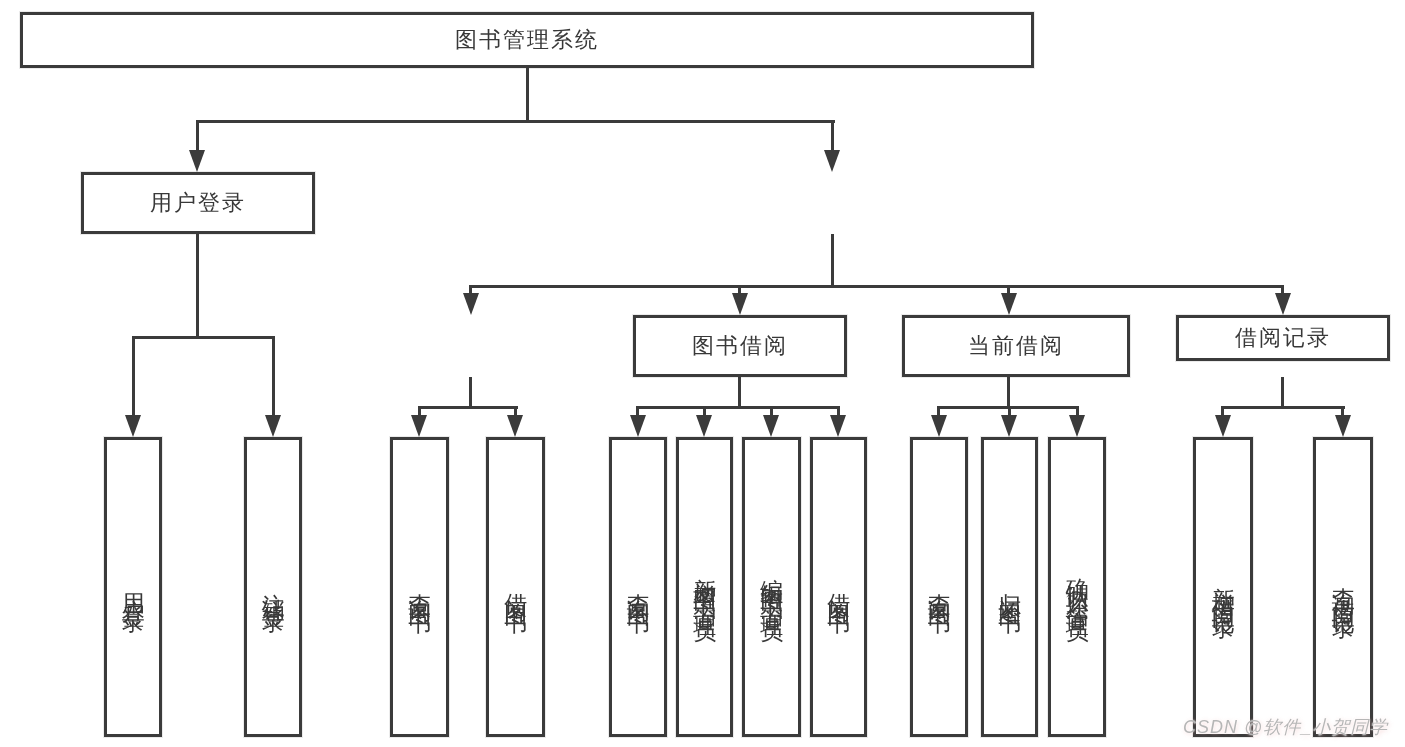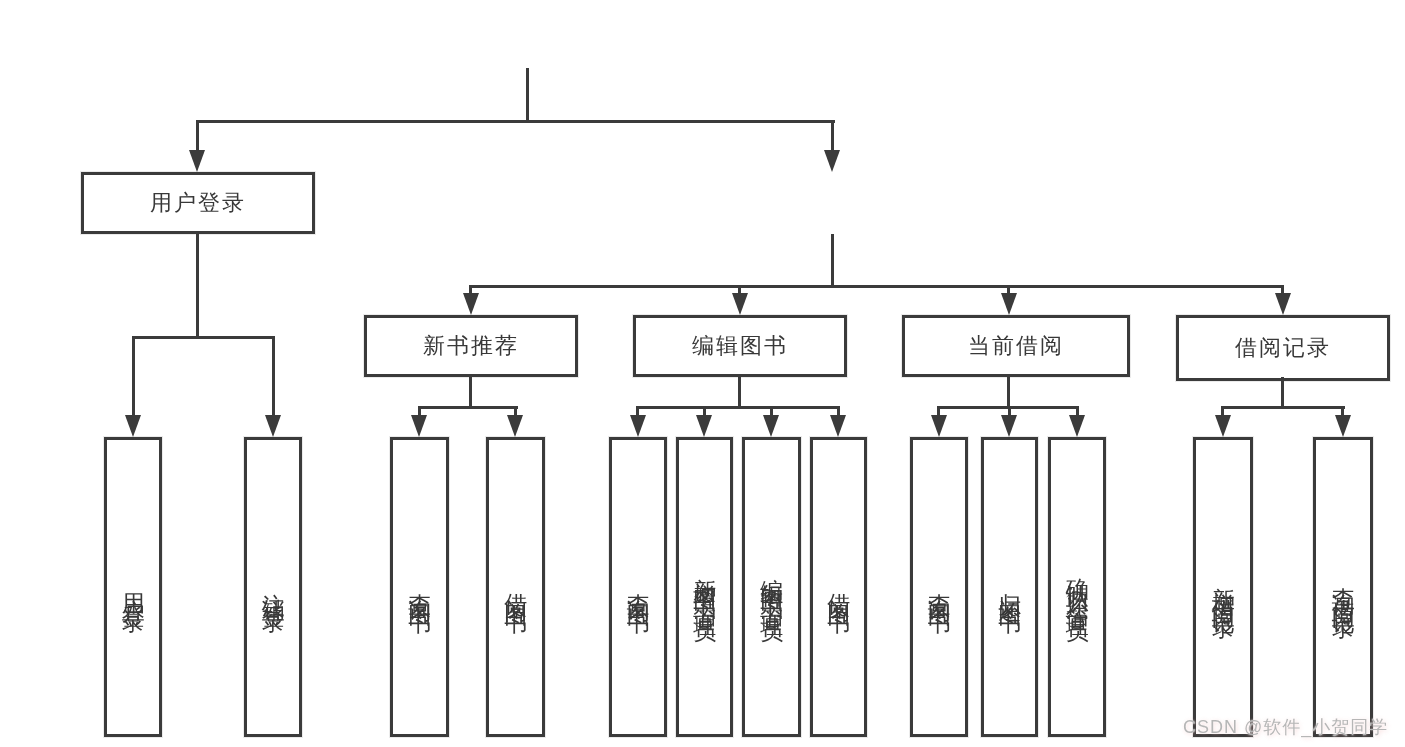--- a/index.html
+++ b/index.html
@@ -46,27 +46,31 @@
     border-top:22px solid #3b3b3b;
   }
   .watermark{
     position:absolute;
     left:1183px;top:715px;
     font-size:18px;
     color:#b6b6b6;
     letter-spacing:1px;
     white-space:nowrap;
     text-shadow:0 0 2px #ffffff,1px 1px 4px rgba(235,160,160,0.45);
+    font-style:italic;
   }
 </style>
 </head>
 <body>
 
 <div id="canvas">
 
+  <div class="hbox" style="left:20px;top:12px;width:1014px;height:56px;">
+    <span>图书管理系统</span>
+  </div>
 
   <div class="ln" style="left:526px;top:68px;width:3px;height:52px;"></div>
   <div class="ln" style="left:196px;top:120px;width:639px;height:3px;"></div>
   <div class="ln" style="left:196px;top:120px;width:3px;height:32px;"></div>
   <div class="arw" style="left:189px;top:150px;"></div>
   <div class="ln" style="left:831px;top:120px;width:3px;height:32px;"></div>
   <div class="arw" style="left:824px;top:150px;"></div>
 
   <div class="hbox" style="left:81px;top:172px;width:234px;height:62px;">
     <span>用户登录</span>
@@ -83,30 +87,27 @@
   <div class="ln" style="left:470px;top:285px;width:814px;height:3px;"></div>
   <div class="ln" style="left:469px;top:285px;width:3px;height:10px;"></div>
   <div class="arw" style="left:463px;top:293px;"></div>
   <div class="ln" style="left:738px;top:285px;width:3px;height:10px;"></div>
   <div class="arw" style="left:732px;top:293px;"></div>
   <div class="ln" style="left:1007px;top:285px;width:3px;height:10px;"></div>
   <div class="arw" style="left:1001px;top:293px;"></div>
   <div class="ln" style="left:1281px;top:285px;width:3px;height:10px;"></div>
   <div class="arw" style="left:1275px;top:293px;"></div>
 
-  <div class="hbox" style="left:364px;top:315px;width:214px;height:62px;">
-    <span>新书推荐</span>
-  </div>
   <div class="hbox" style="left:633px;top:315px;width:214px;height:62px;">
-    <span>编辑图书</span>
+    <span>图书借阅</span>
   </div>
   <div class="hbox" style="left:902px;top:315px;width:228px;height:62px;">
     <span>当前借阅</span>
   </div>
-  <div class="hbox" style="left:1176px;top:315px;width:214px;height:66px;">
+  <div class="hbox" style="left:1176px;top:315px;width:214px;height:46px;">
     <span>借阅记录</span>
   </div>
 
   <div class="ln" style="left:469px;top:377px;width:3px;height:29px;"></div>
   <div class="ln" style="left:418px;top:406px;width:100px;height:3px;"></div>
   <div class="ln" style="left:418px;top:406px;width:3px;height:11px;"></div>
   <div class="arw" style="left:411px;top:415px;"></div>
   <div class="ln" style="left:514px;top:406px;width:3px;height:11px;"></div>
   <div class="arw" style="left:507px;top:415px;"></div>
 

